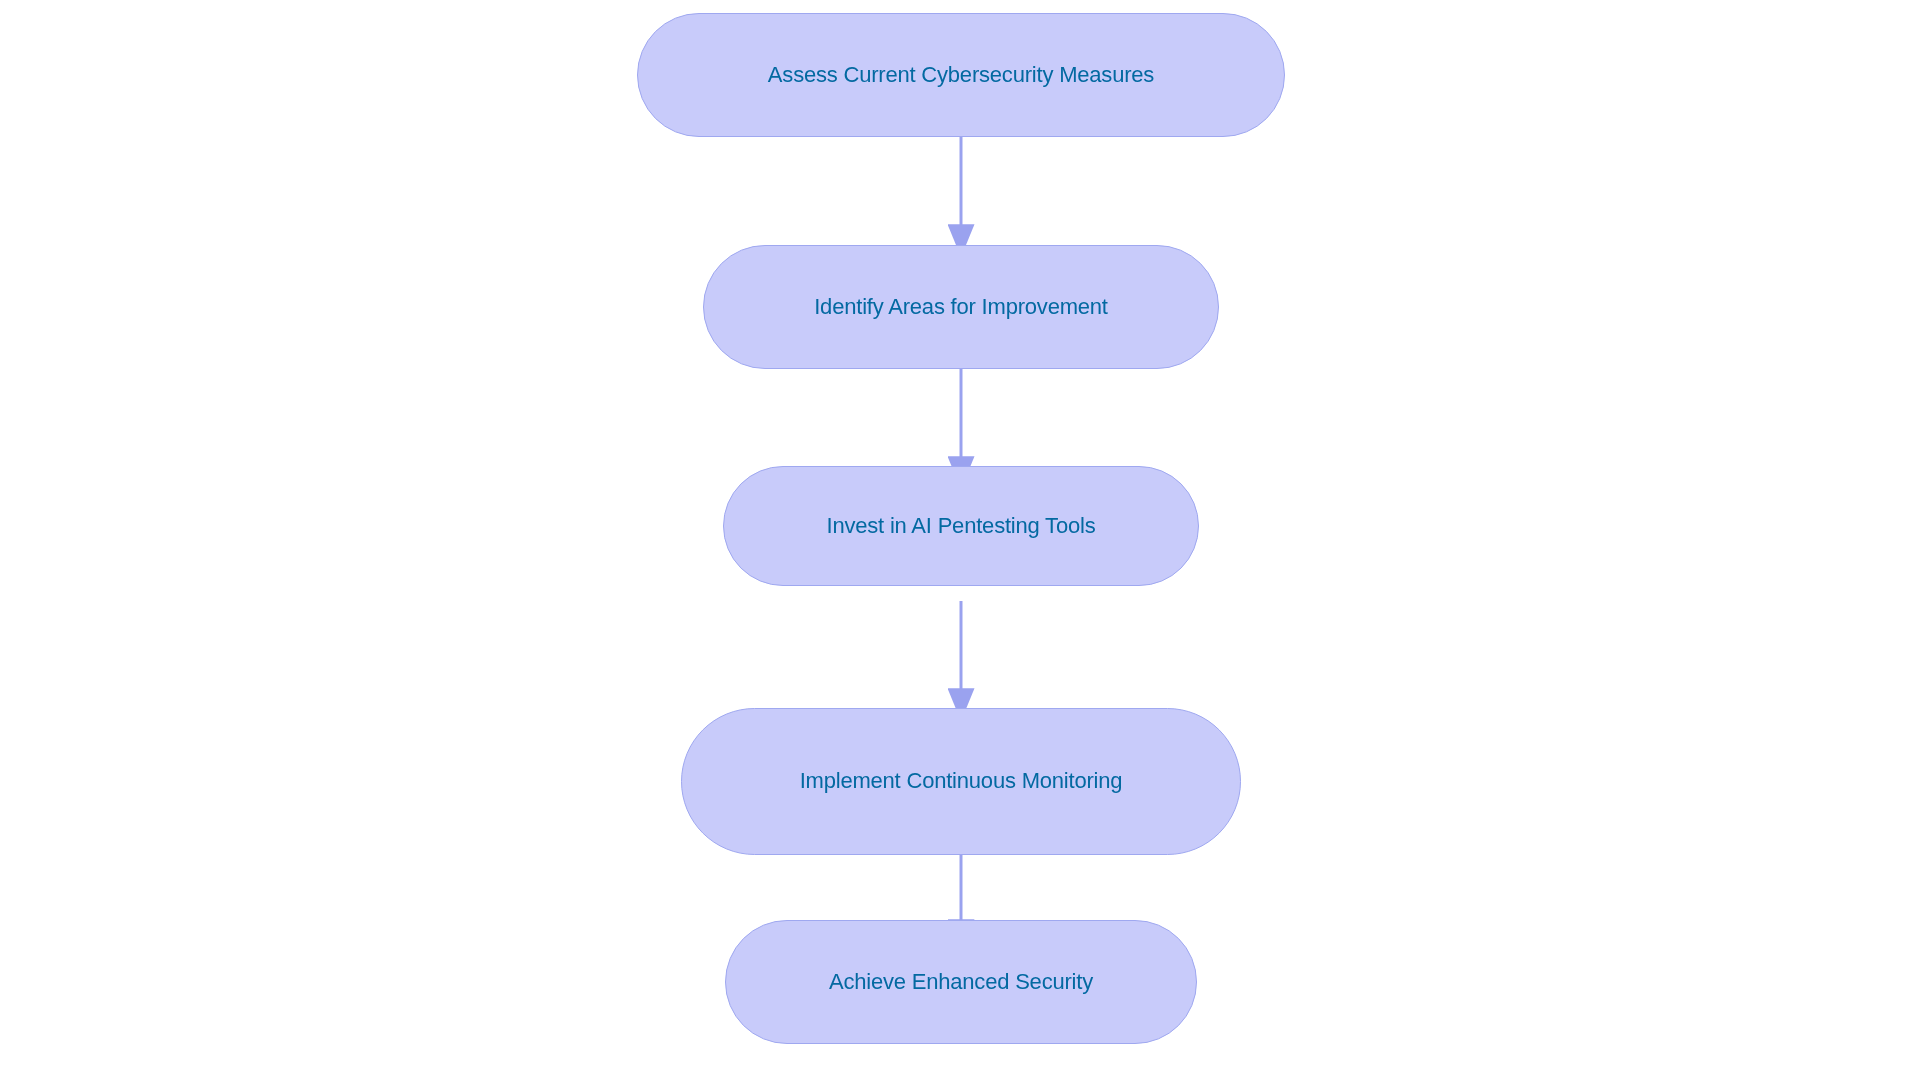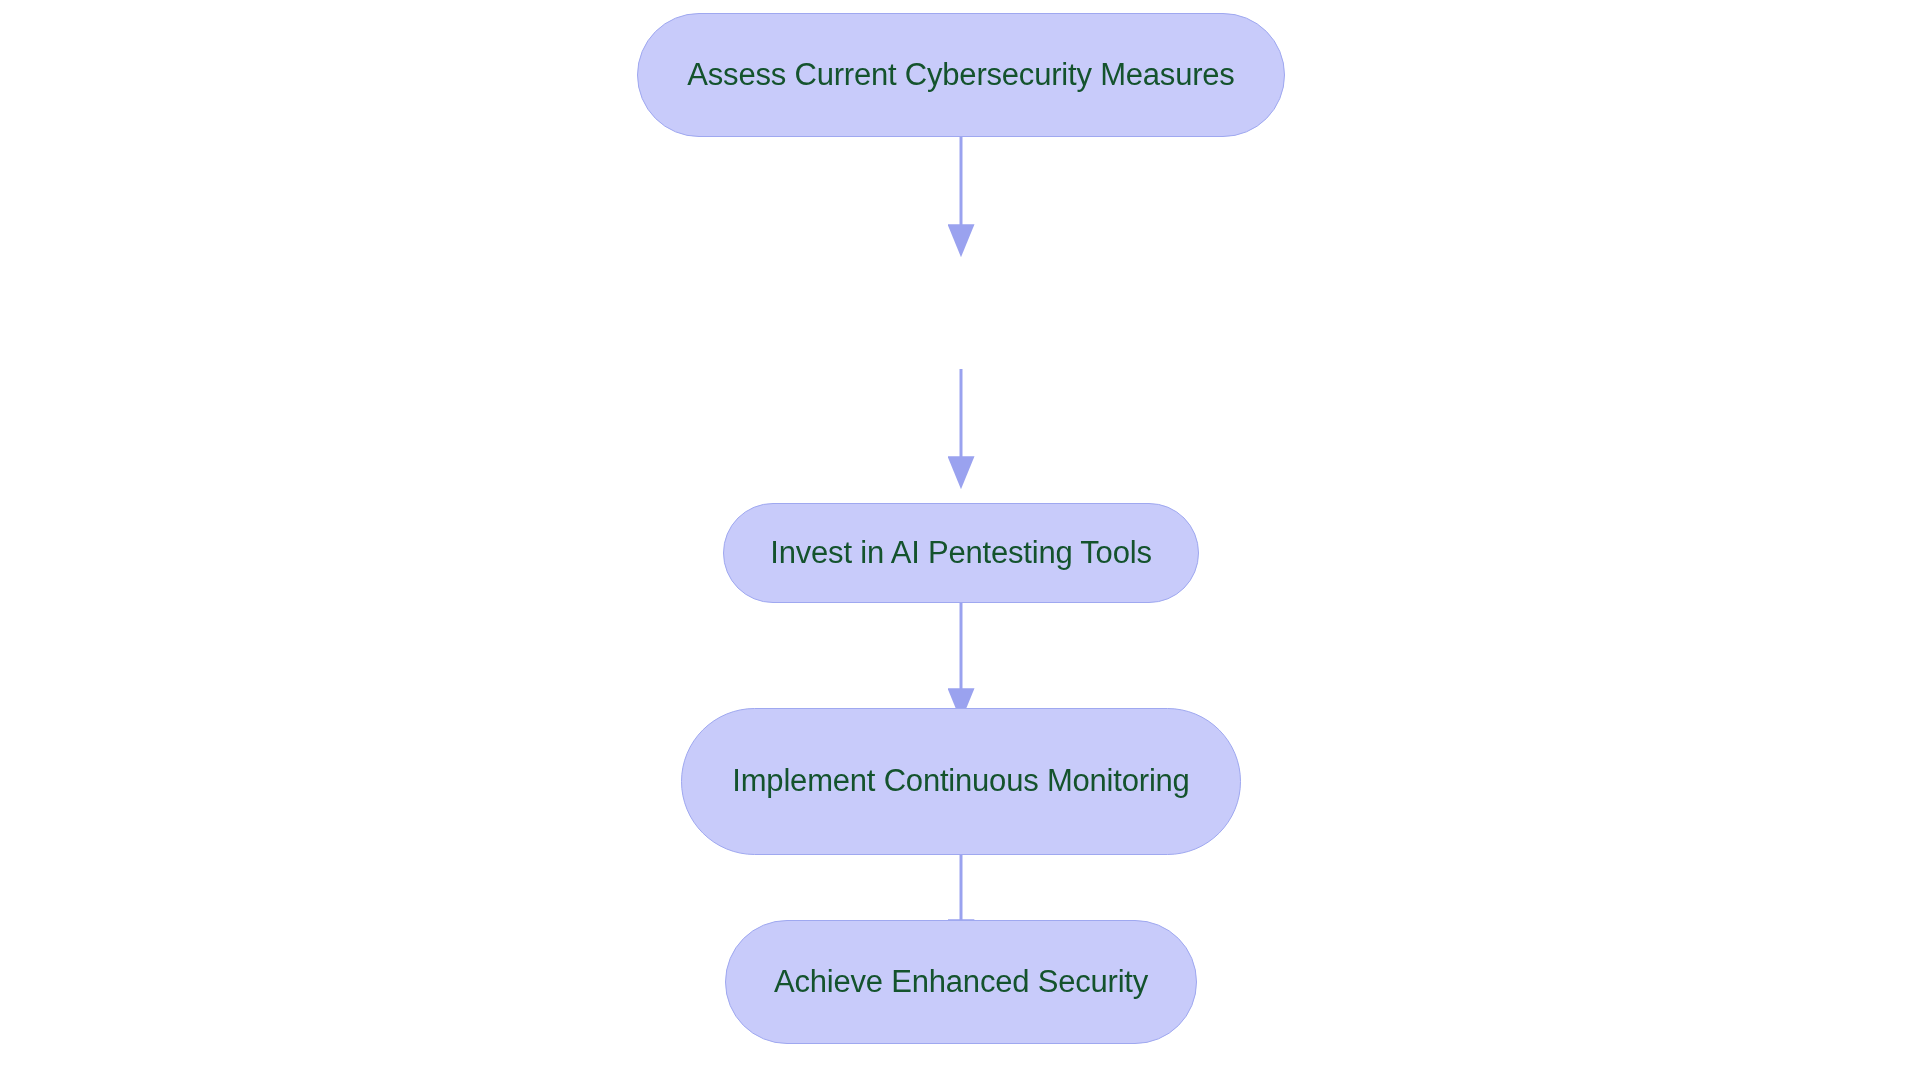--- a/index.html
+++ b/index.html
@@ -38,34 +38,34 @@
     box-sizing: border-box;
     display: flex;
     align-items: center;
     justify-content: center;
     background: #c8cbfa;
     border: 1.6px solid #9fa8f0;
     border-radius: 999px;
     transform: translateX(-50%);
   }
   .flow-node-label {
-    color: #14532d;
+    color: #0369a1;
     font-family: "Liberation Sans", sans-serif;
-    font-size: 31px;
+    font-size: 22px;
     font-weight: 400;
     line-height: 1.1;
     letter-spacing: -0.2px;
     white-space: nowrap;
     text-align: center;
   }
 
   
   #node-0 { left: 961px; top: 13px;  width: 648px; height: 124px; }
   #node-1 { left: 961px; top: 245px; width: 516px; height: 124px; }
-  #node-2 { left: 961px; top: 503px; width: 476px; height: 100px; }
+  #node-2 { left: 961px; top: 466px; width: 476px; height: 120px; }
   #node-3 { left: 961px; top: 708px; width: 560px; height: 147px; }
   #node-4 { left: 961px; top: 920px; width: 472px; height: 124px; }
 </style>
 </head>
 <body>
 
 <div id="flowchart-canvas">
 
   <svg id="connector-layer" viewBox="0 0 1920 1083" width="1920" height="1083" xmlns="http://www.w3.org/2000/svg">
     <defs>
@@ -80,20 +80,23 @@
 
     <line x1="961" y1="601" x2="961" y2="690" stroke="#9aa2ef" stroke-width="3" marker-end="url(#arrowhead)"></line>
 
     <line x1="961" y1="832" x2="961" y2="921" stroke="#9aa2ef" stroke-width="3" marker-end="url(#arrowhead)"></line>
   </svg>
 
   <div class="flow-node" id="node-0">
     <span class="flow-node-label">Assess Current Cybersecurity Measures</span>
   </div>
 
+  <div class="flow-node" id="node-1">
+    <span class="flow-node-label">Identify Areas for Improvement</span>
+  </div>
 
   <div class="flow-node" id="node-2">
     <span class="flow-node-label">Invest in AI Pentesting Tools</span>
   </div>
 
   <div class="flow-node" id="node-3">
     <span class="flow-node-label">Implement Continuous Monitoring</span>
   </div>
 
   <div class="flow-node" id="node-4">

